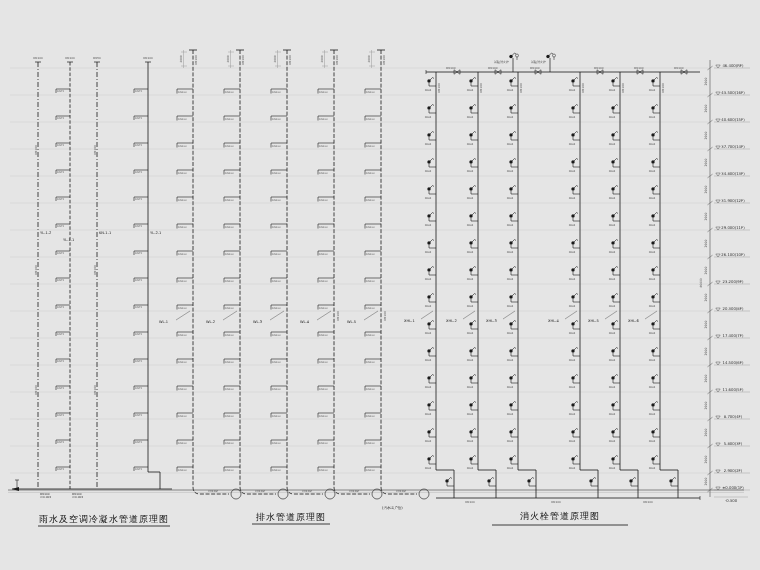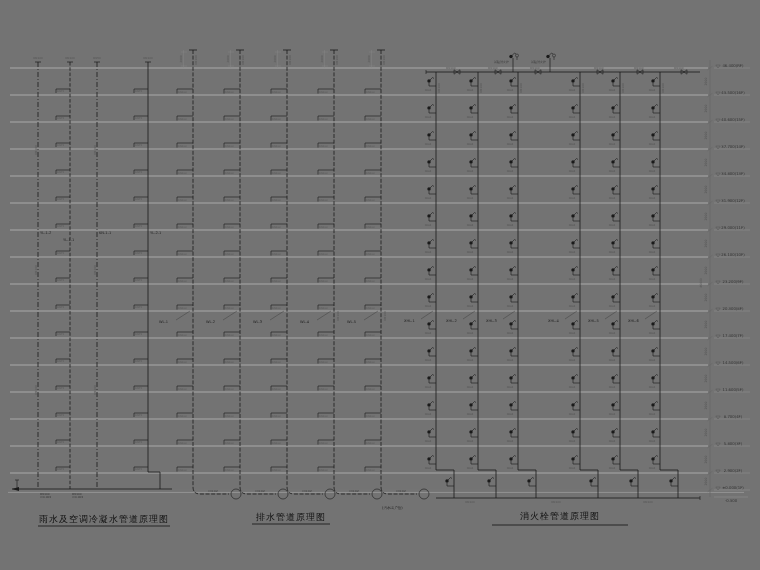--- a/index.html
+++ b/index.html
@@ -1,16 +1,16 @@
 <!DOCTYPE html>
 <html><head>
 <meta charset="utf-8">
 <style>
   html,body{margin:0;padding:0;background:#ffffff;}
-  #canvas{position:relative;width:760px;height:570px;background:#737373;overflow:hidden;}
+  #canvas{position:relative;width:760px;height:570px;background:#e5e5e5;overflow:hidden;}
   svg text{font-family:"DejaVu Sans",sans-serif;}
   .title{letter-spacing:1px;fill:#111;}
 </style>
 </head>
 <body>
 
 <div id="canvas">
   <svg id="dwg" width="760" height="570" viewBox="0 0 760 570">
     <text class="title" x="104" y="522" text-anchor="middle" font-size="9">雨水及空调冷凝水管道原理图</text>
     <text class="title" x="291" y="520" text-anchor="middle" font-size="9">排水管道原理图</text>

